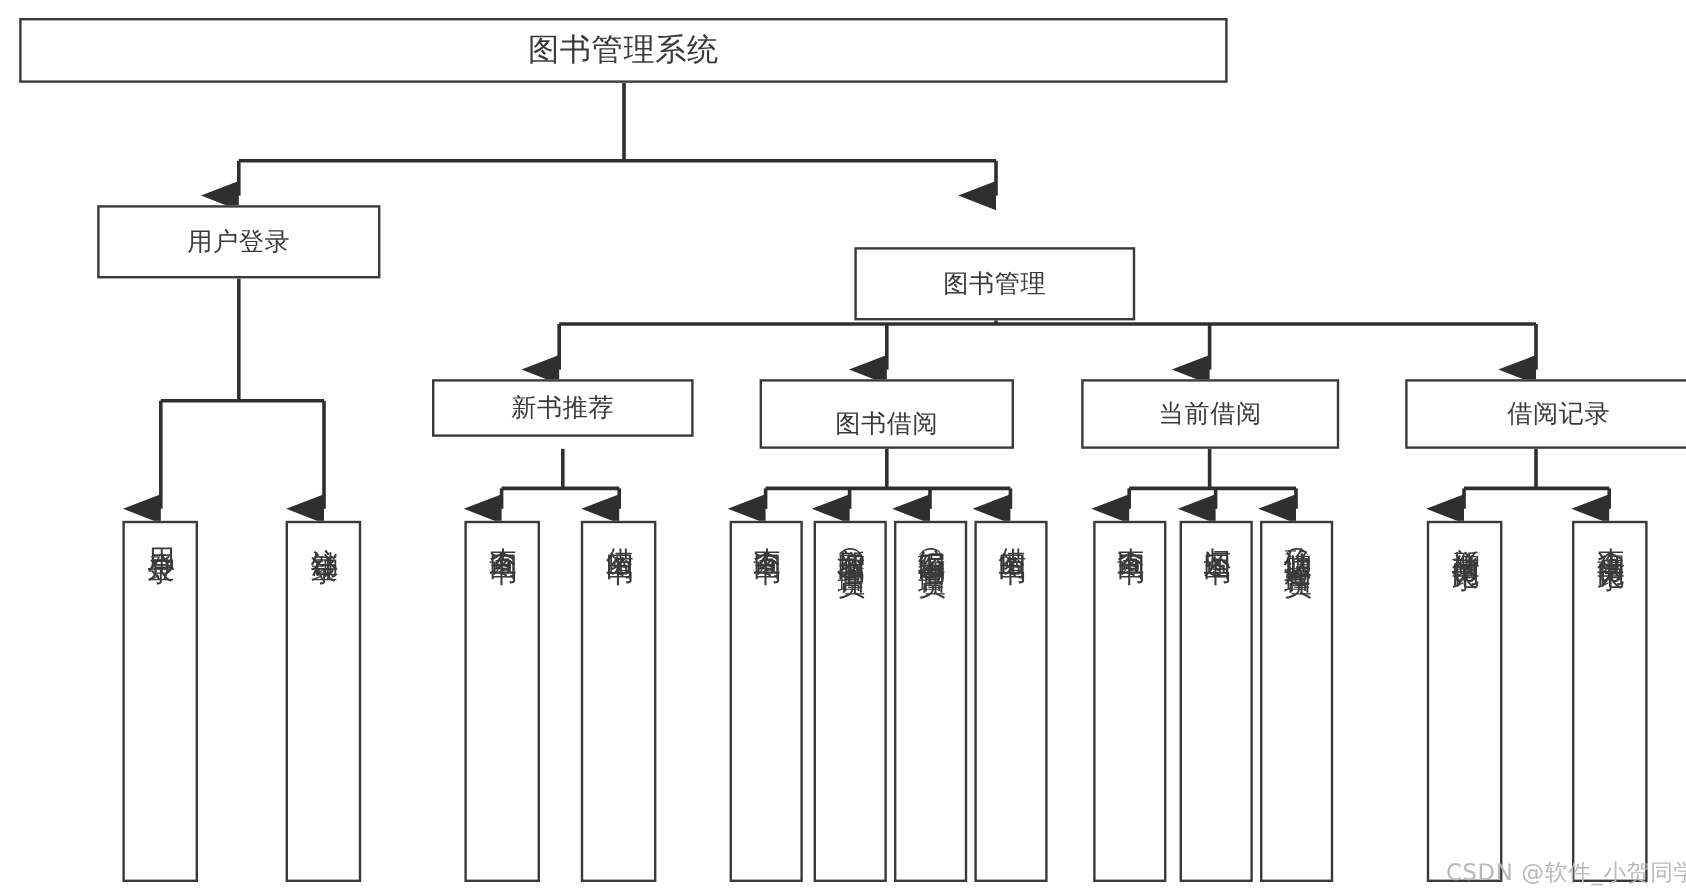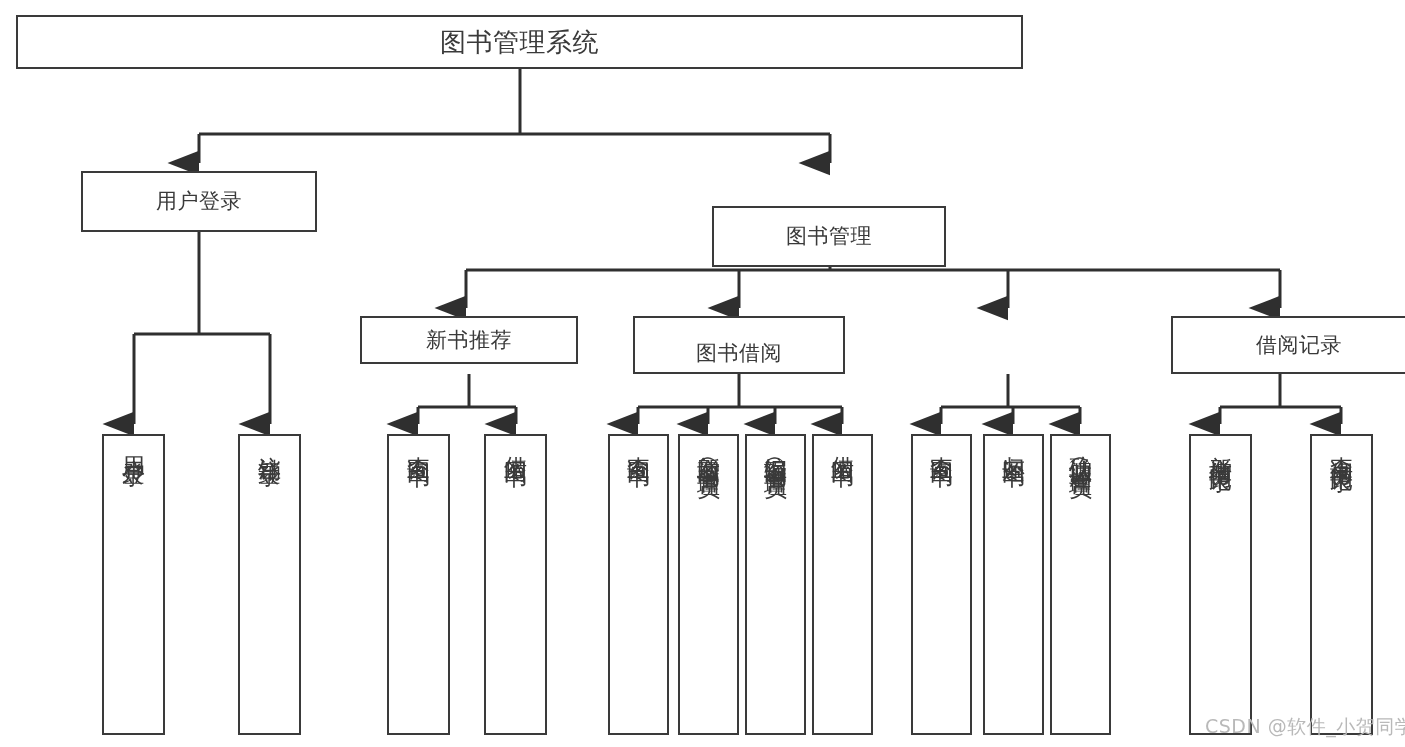--- a/index.html
+++ b/index.html
@@ -145,20 +145,23 @@
   <div class="node h" style="left: 712px; top: 171px; width: 234px; height: 61px; border-color: rgb(58, 58, 58); background: rgb(255, 255, 255); margin-top: 35px;">
     <span class="label" style="color: rgb(58, 58, 58);">图书管理</span>
   </div>
 
   <div class="node h" style="left: 360px; top: 316px; width: 218px; height: 48px; border-color: rgb(58, 58, 58); background: rgb(255, 255, 255);">
     <span class="label" style="color: rgb(58, 58, 58);">新书推荐</span>
   </div>
   <div class="node h" style="left: 633px; top: 316px; width: 212px; height: 58px; border-color: rgb(58, 58, 58); background: rgb(255, 255, 255);">
     <span class="label" style="color: rgb(58, 58, 58); margin-top: 16px;">图书借阅</span>
   </div>
+  <div class="node h" style="left: 901px; top: 316px; width: 215px; height: 58px; border-color: rgb(58, 58, 58); background: rgb(255, 255, 255);">
+    <span class="label" style="color: rgb(58, 58, 58);">当前借阅</span>
+  </div>
   <div class="node h" style="left: 1171px; top: 316px; width: 256px; height: 58px; border-color: rgb(58, 58, 58); background: rgb(255, 255, 255);">
     <span class="label" style="color: rgb(58, 58, 58);">借阅记录</span>
   </div>
 
   <div class="node v" style="left: 102px; top: 434px; width: 63px; height: 301px; border-color: rgb(58, 58, 58); background: rgb(255, 255, 255);">
     <span class="label" style="color: rgb(58, 58, 58);">用户登录</span>
   </div>
   <div class="node v" style="left: 238px; top: 434px; width: 63px; height: 301px; border-color: rgb(58, 58, 58); background: rgb(255, 255, 255);">
     <span class="label" style="color: rgb(58, 58, 58);">注销登录</span>
   </div>

